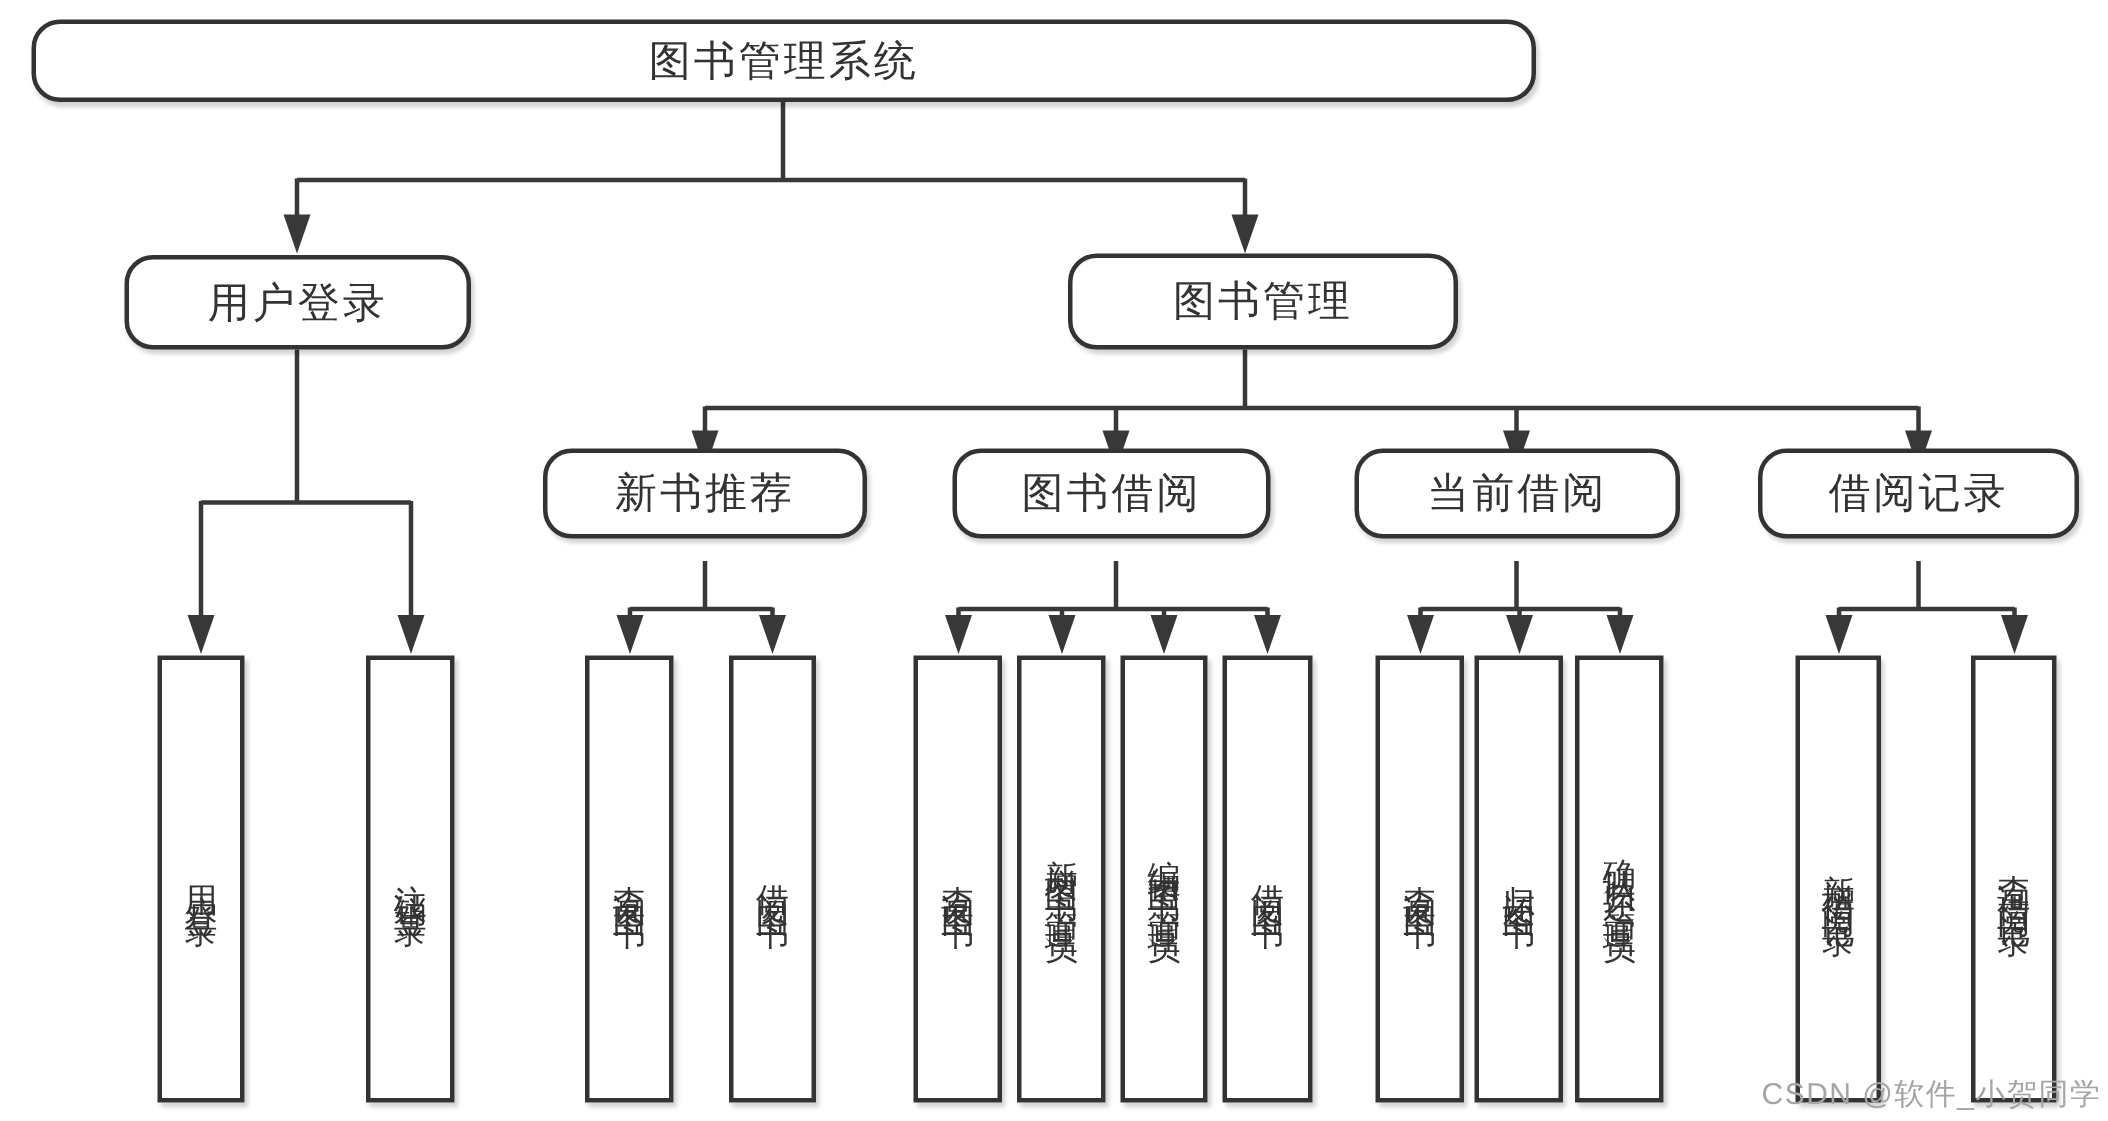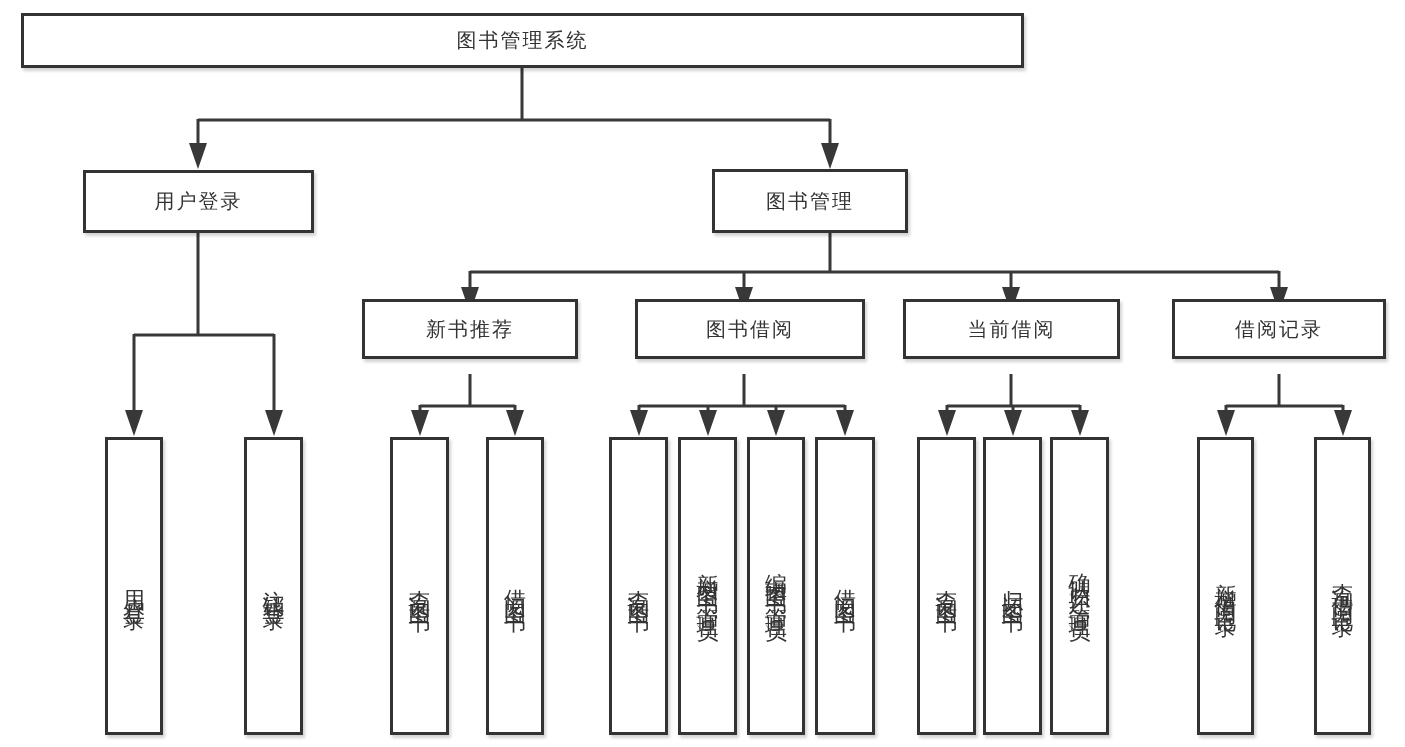--- a/index.html
+++ b/index.html
@@ -10,27 +10,27 @@
   }
   .canvas{position:absolute;inset:0;width:1405px;height:747px;}
   svg.connectors{position:absolute;left:0;top:0;pointer-events:none;}
   .node{
     position:absolute;box-sizing:border-box;
     background:#ffffff;border:3px solid #333333;
     display:flex;align-items:center;justify-content:center;
     color:#333333;
     box-shadow:2px 3px 3px rgba(0,0,0,0.18);
   }
-  .hnode{font-size:20px;letter-spacing:2px;white-space:nowrap;}
+  .hnode{font-size:28px;letter-spacing:2px;white-space:nowrap;border-radius:19px;}
   .root{left:21px;top:13px;width:1003px;height:55px;}
   .lvl2-a{left:83px;top:170px;width:231px;height:63px;}
-  .lvl2-b{left:712px;top:169px;width:196px;height:64px;text-align:right;}
+  .lvl2-b{left:712px;top:169px;width:260px;height:64px;text-align:right;}
   .lvl3{top:299px;height:60px;}
   .m0{left:362px;width:216px;}
-  .m1{left:635px;width:230px;}
+  .m1{left:635px;width:212px;}
   .m2{left:903px;width:217px;}
   .m3{left:1172px;width:214px;}
   .leaf{
     top:437px;height:298px;
     writing-mode:vertical-rl;text-orientation:mixed;
     font-size:22px;letter-spacing:7px;line-height:1;
     border-width:3px;
   }
   .L0{left:105px;width:58px;}
   .L1{left:244px;width:59px;}
@@ -103,14 +103,15 @@
   <div class="node leaf L4">查询图书</div>
   <div class="node leaf L5">新增图书（管理员）</div>
   <div class="node leaf L6">编辑图书（管理员）</div>
   <div class="node leaf L7">借阅图书</div>
   <div class="node leaf L8">查询图书</div>
   <div class="node leaf L9">归还图书</div>
   <div class="node leaf L10">确认归还（管理员）</div>
   <div class="node leaf L11">新增借阅记录</div>
   <div class="node leaf L12">查询借阅记录</div>
 
+  <div class="watermark">CSDN @软件_小贺同学</div>
 
 </div>
 
 </body></html>

